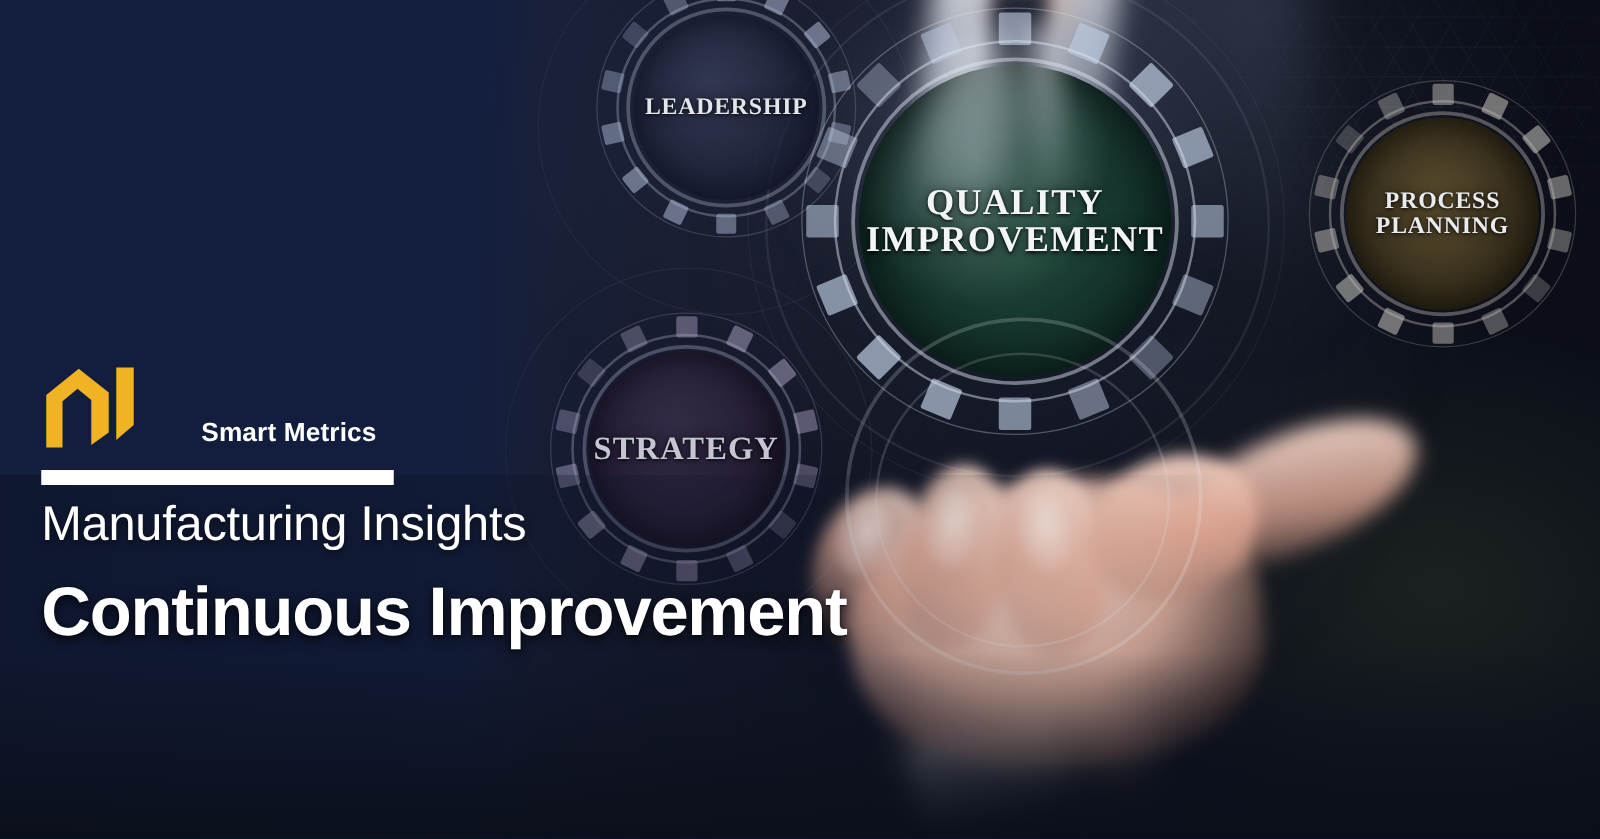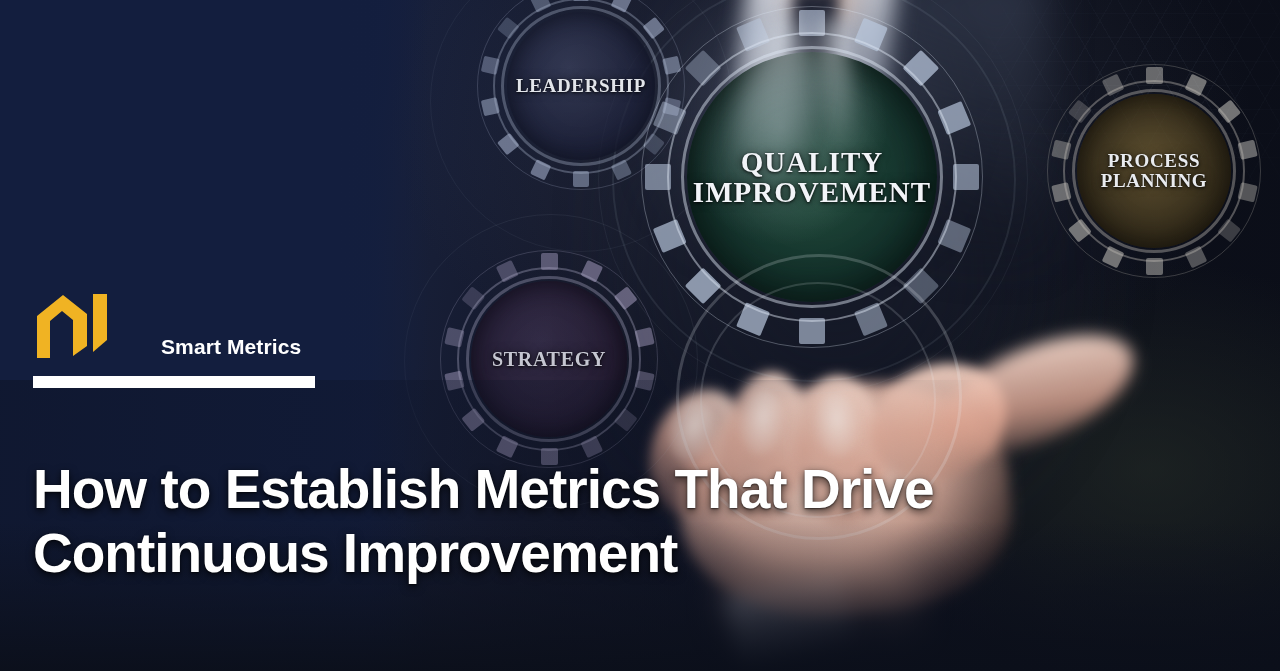--- a/index.html
+++ b/index.html
@@ -211,21 +211,21 @@
   }
   #gear-leadership .label { font-size: 19px; }
 
   
   #gear-strategy { left: 440px; top: 250px; width: 218px; height: 218px; opacity: .95; }
   #gear-strategy .core {
     inset: 31px;
     background: radial-gradient(ellipse at 45% 40%, rgba(86,66,102,.48), rgba(44,32,56,.80) 60%, rgba(26,20,36,.92) 100%);
     box-shadow: inset 0 0 28px rgba(8,6,16,.85);
   }
-  #gear-strategy .label { font-size: 20px; color: #cfd0da; font-family: Liberation Serif, serif; }
+  #gear-strategy .label { font-size: 26px; color: #cfd0da; font-family: Liberation Serif, serif; }
 
   
   #gear-process { left: 1047px; top: 64px; width: 214px; height: 214px; opacity: .96; }
   #gear-process .core {
     inset: 30px;
     background: radial-gradient(ellipse at 48% 45%, rgba(126,104,54,.72), rgba(70,58,30,.80) 55%, rgba(30,26,18,.92) 100%);
     box-shadow: inset 0 0 30px rgba(14,10,4,.85);
   }
   #gear-process .label { font-size: 19px; }
 
@@ -635,20 +635,20 @@
       <span class="logo-mark">
         <svg viewBox="0 0 82 72" width="82" height="72" aria-hidden="true">
           <path d="M4 68 L4 26 L30 5 L30 5 L30 5 L54 24 L54 24 L54 56 L40 66 L40 30 L29 21 L17 31 L17 68 Z" fill="#F0B323"></path>
           <path d="M60 4 L74 4 L74 50 L60 62 Z" fill="#F0B323"></path>
         </svg>
       </span>
       <span class="tagline">Smart Metrics</span>
       <span class="rule"></span>
     </div>
 
+    <div class="eyebrow">Manufacturing Insights</div>
 
     <div class="headline">
-      <span class="hl-line">How to Establish Metrics That Drive</span>
       <span class="hl-line">Continuous Improvement</span>
     </div>
 
   </div>
 </div>
 
 </body></html>

